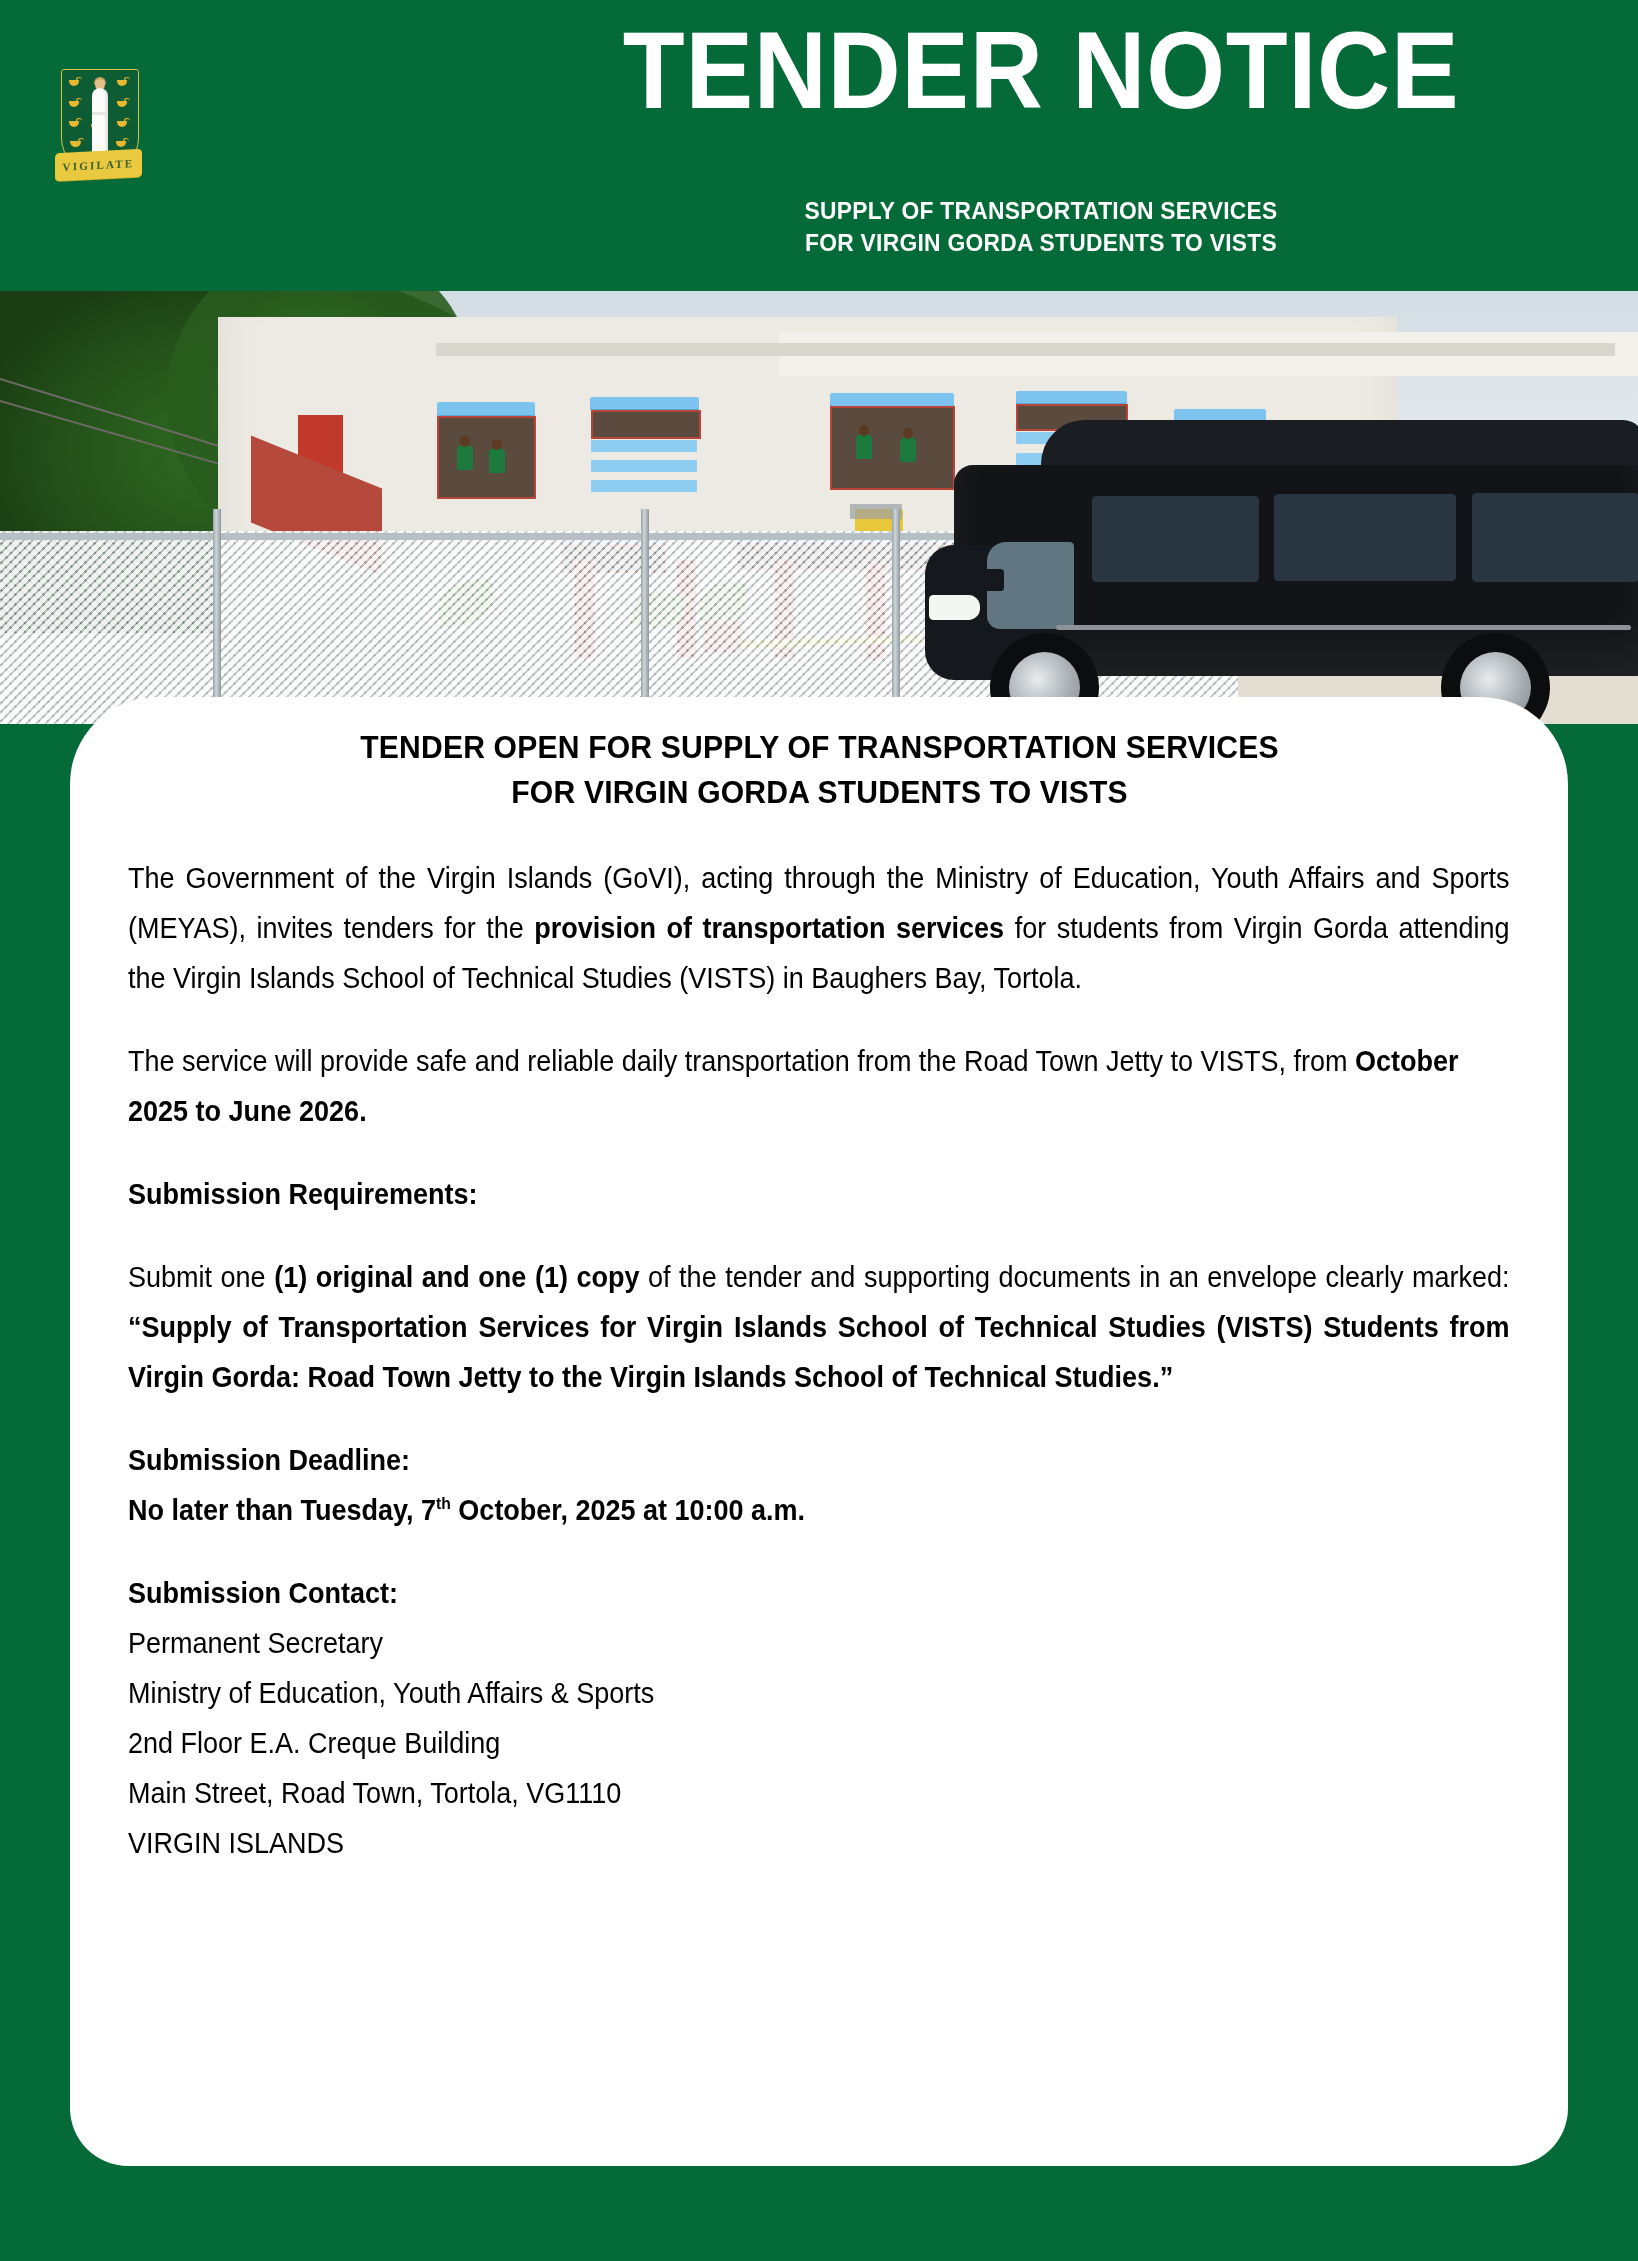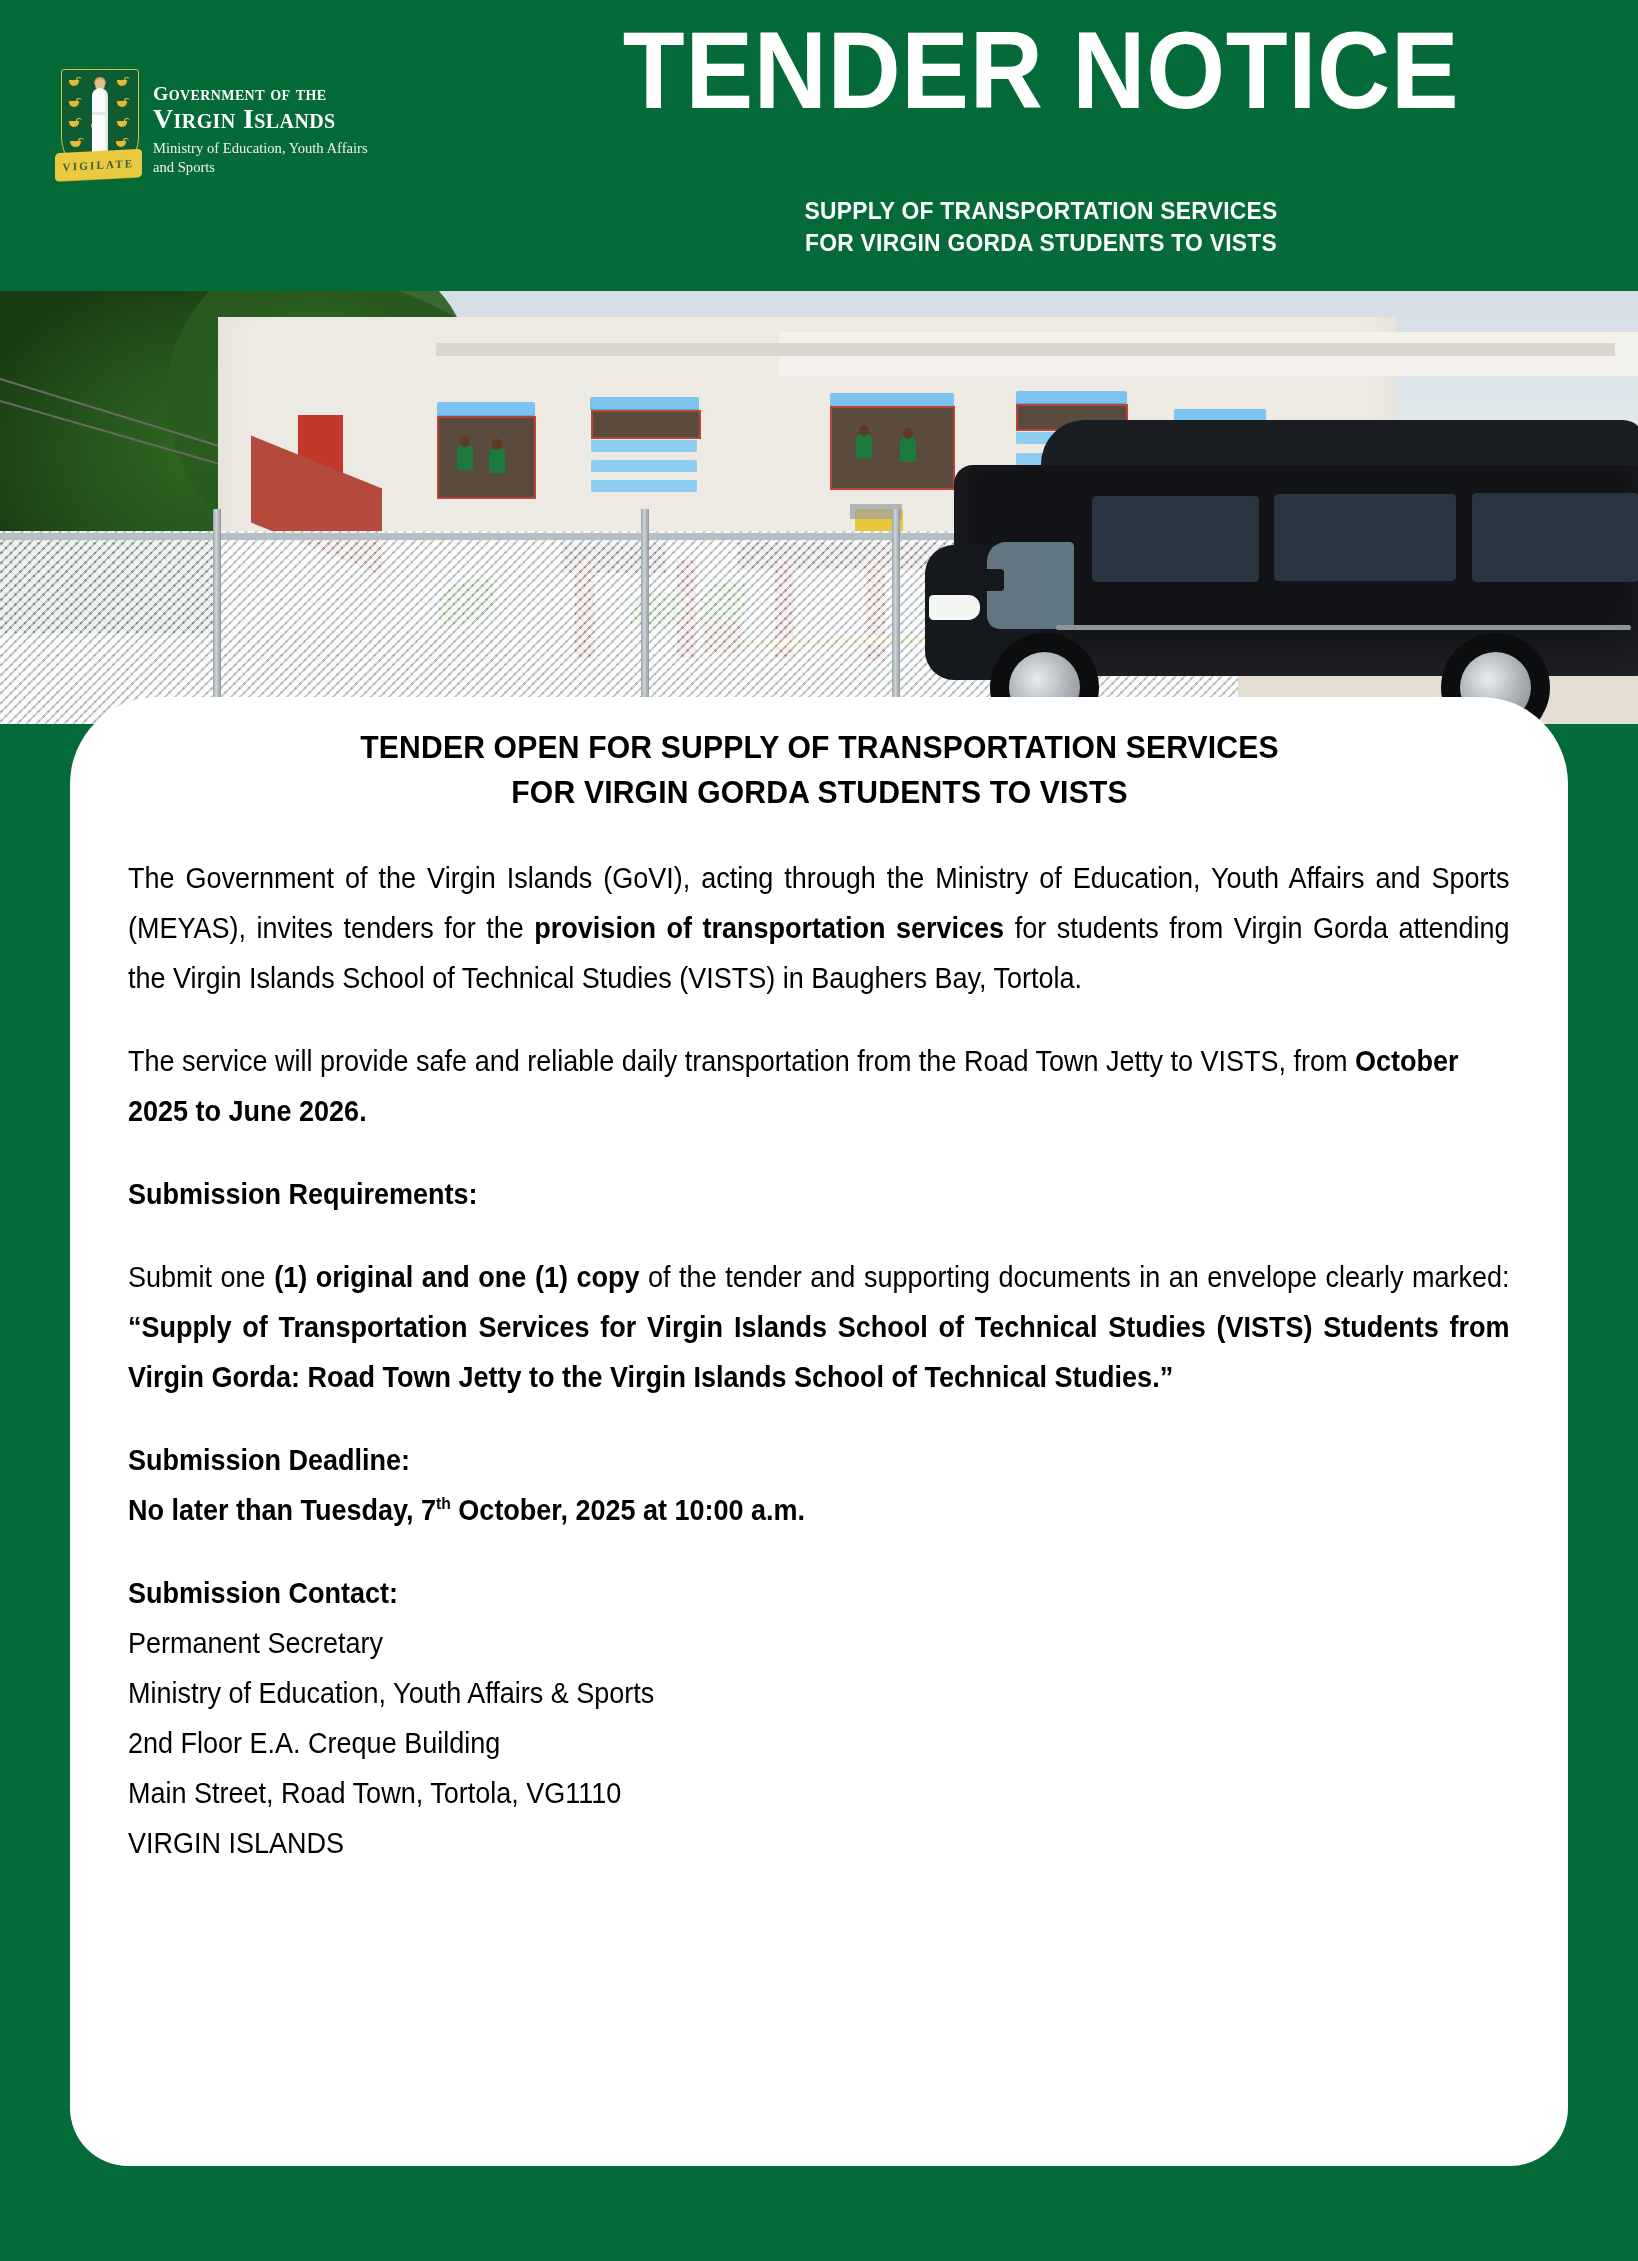--- a/index.html
+++ b/index.html
@@ -164,26 +164,20 @@
             <div class="head"></div>
           <div class="robe"></div>
             <div class="belt"></div>
         </div>
       </div>
       <div class="banner">
         <span>VIGILATE</span>
       </div>
     </div>
 
-    <div class="govtext">
-      <div class="gov1">Government of the</div>
-      <div class="gov2">Virgin Islands</div>
-      <div class="gov3">Ministry of Education, Youth Affairs</div>
-      <div class="gov3" style="margin-top:0">and Sports</div>
-    </div>
 
     <div class="tender-title">TENDER NOTICE</div>
     <div class="tender-sub">
       <div>SUPPLY OF TRANSPORTATION SERVICES</div>
       <div>FOR VIRGIN GORDA STUDENTS TO VISTS</div>
     </div>
   </div>
 
   <div class="photo">
     <div class="sky"></div>

